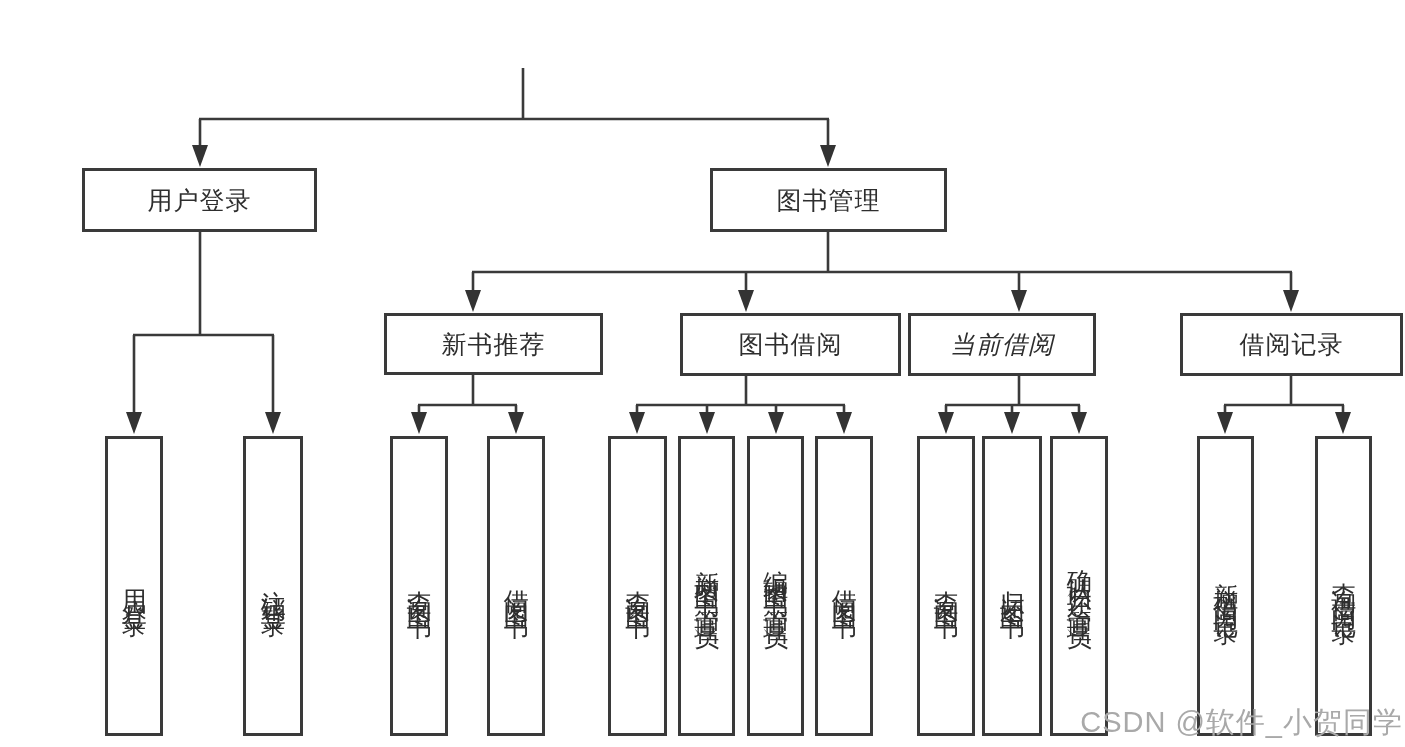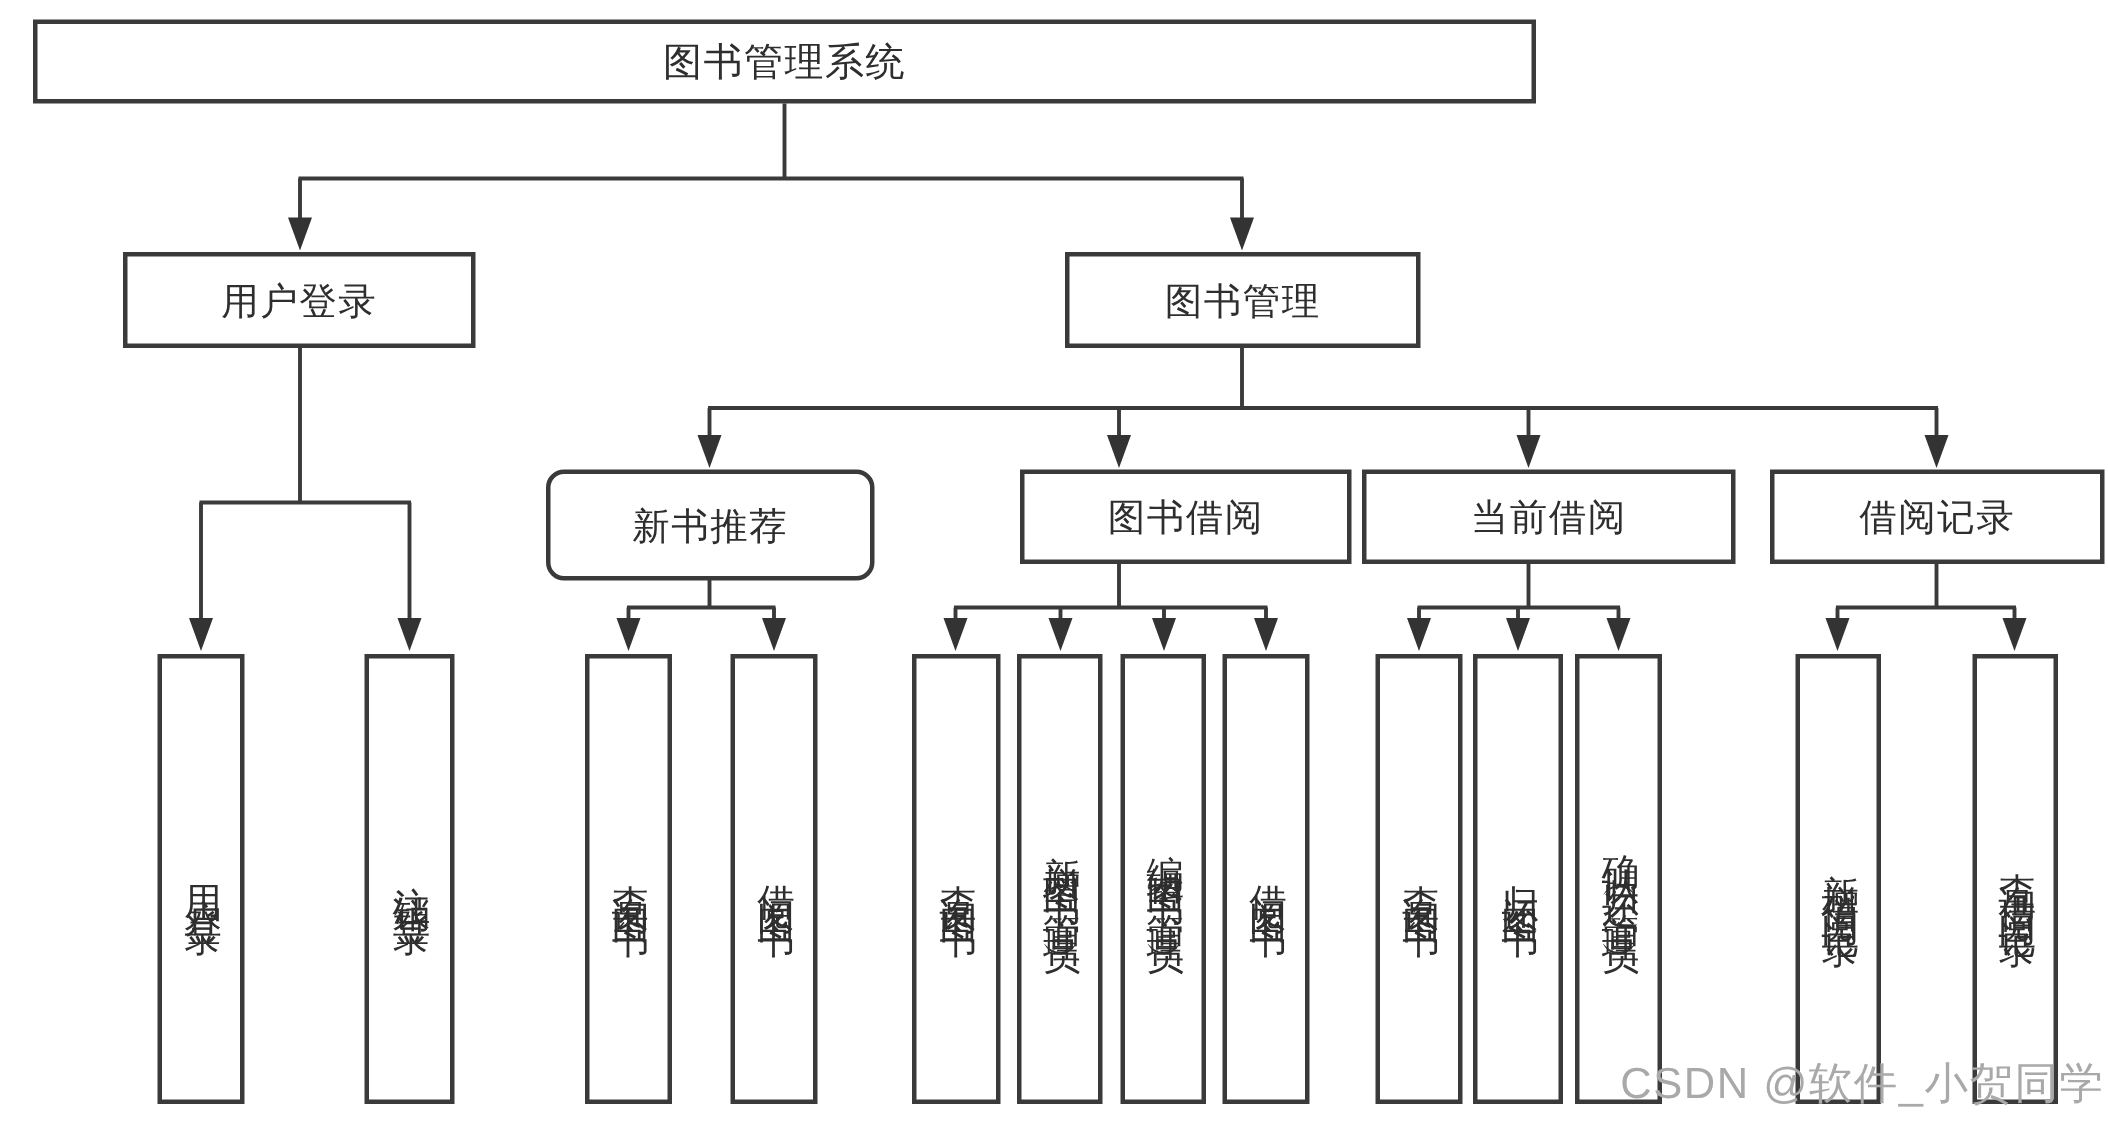--- a/index.html
+++ b/index.html
@@ -126,28 +126,27 @@
       <path d="M768 412 L784 412 L776 434 Z"></path>
       <path d="M836 412 L852 412 L844 434 Z"></path>
       <path d="M938 412 L954 412 L946 434 Z"></path>
       <path d="M1004 412 L1020 412 L1012 434 Z"></path>
       <path d="M1071 412 L1087 412 L1079 434 Z"></path>
       <path d="M1217 412 L1233 412 L1225 434 Z"></path>
       <path d="M1335 412 L1351 412 L1343 434 Z"></path>
     </g>
   </svg>
 
-  <div class="node root" style="left:22px; top:13px; width:1002px; height:56px;">图书管理系统</div>
 
   <div class="node" style="left:82px; top:168px; width:235px; height:64px;">用户登录</div>
   <div class="node" style="left:710px; top:168px; width:237px; height:64px;">图书管理</div>
 
-  <div class="node" style="left:364px; top:313px; width:219px; height:74px;border-radius:12px;">新书推荐</div>
+  <div class="node" style="left:384px; top:313px; width:219px; height:62px;">新书推荐</div>
   <div class="node" style="left:636px; top:313px; width:221px; height:63px;margin-left:44px;">图书借阅</div>
-  <div class="node" style="left:908px; top:313px; width:249px; height:63px;">当前借阅</div>
+  <div class="node" style="left:908px; top:313px; width:188px; height:63px;font-style:italic;">当前借阅</div>
   <div class="node" style="left:1180px; top:313px; width:223px; height:63px;">借阅记录</div>
 
   <div class="node leaf" style="left:105px; top:436px; width:58px; height:300px;">
     <span class="vtext">用户登录</span>
   </div>
   <div class="node leaf" style="left:243px; top:436px; width:60px; height:300px;">
     <span class="vtext">注销登录</span>
   </div>
 
   <div class="node leaf" style="left:390px; top:436px; width:58px; height:300px;">

